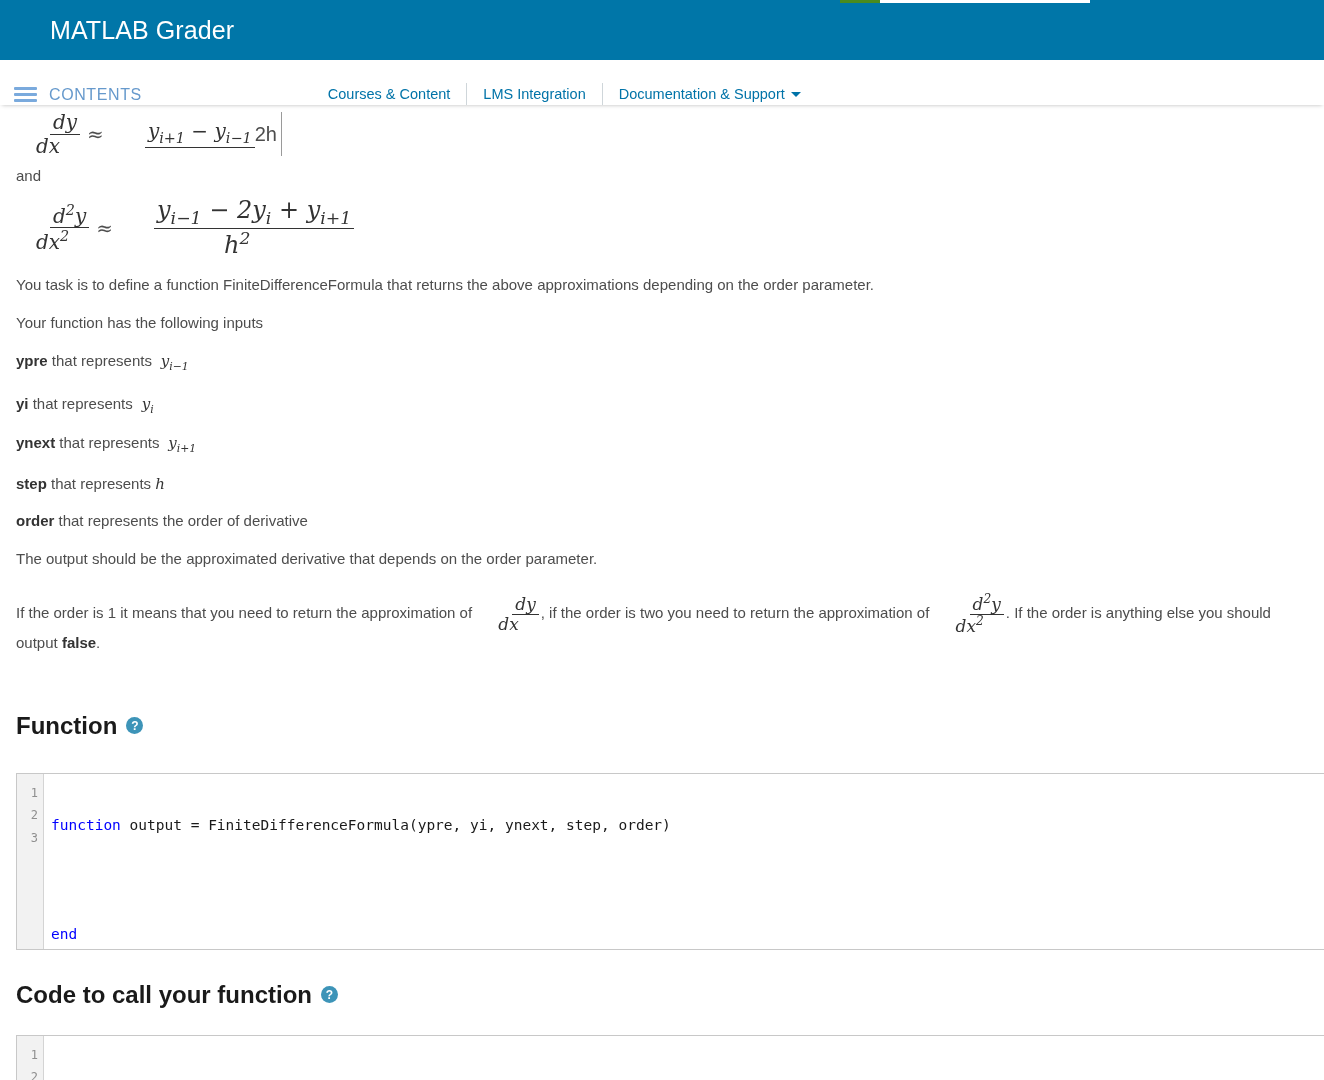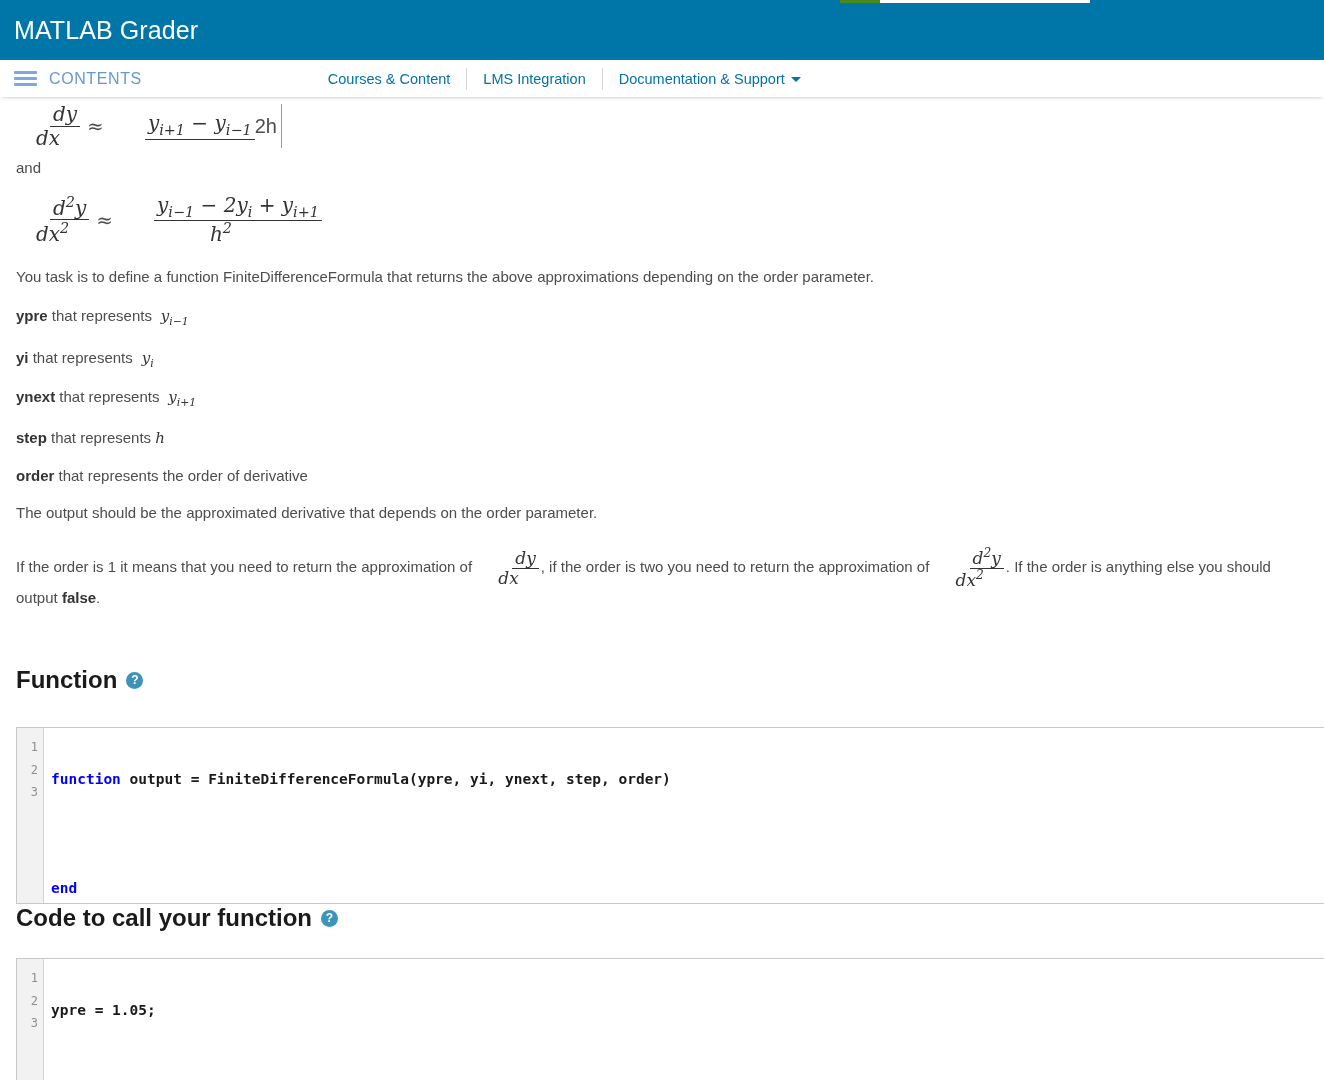--- a/index.html
+++ b/index.html
@@ -40,28 +40,29 @@
     padding-left: 14px;
     box-sizing: border-box;
     position: relative;
     z-index: 10;
   }
   #brand-header .brand-title {
     color: #ffffff;
     font-size: 25px;
     font-weight: 400;
     letter-spacing: .1px;
+    margin-left: 36px;
   }
 
   
   #nav-bar {
-    height: 37px;
+    height: 45px;
     background: #ffffff;
     display: flex;
-    align-items: center;
+    align-items: flex-end;
     box-shadow: 0 2px 4px -2px rgba(0,0,0,.28);
     position: relative;
     z-index: 9;
   }
   #contents-toggle {
     display: flex;
     align-items: center;
     gap: 12px;
     padding-left: 14px;
     cursor: pointer;
@@ -214,21 +215,20 @@
     box-sizing: border-box;
     font-size: 12px;
     user-select: none;
   }
   .code-gutter div { height: 22.6px; line-height: 22.6px; }
   .code-lines {
     flex: 1 1 auto;
     padding: 8px 0 0 7px;
     white-space: pre;
     color: #1a1a1a;
-    font-weight: bold;
   }
   .code-lines div { height: 22.6px; line-height: 22.6px; }
   .kw { color: #0000ff; }
 </style>
 </head>
 <body>
 
 <div id="top-progress">
   <div class="bar-fill" style="width:16%"></div>
 </div>
@@ -270,27 +270,28 @@
   </div>
 
   <p class="body-text" style="margin:10px 0 14px 0">and</p>
 
   <div id="eq2-row" class="display-eq">
     <span class="frac" style="font-size:20px">
       <span class="num"><span class="math">d<sup>2</sup>y</span></span>
       <span class="den"><span class="math">dx<sup>2</sup></span></span>
     </span>
     <span class="approx">≈</span>
-    <span class="frac" style="font-size:20px">
+    <span class="frac" style="font-size:24px">
       <span class="num"><span class="math">y<sub>i−1</sub> − 2y<sub>i</sub> + y<sub>i+1</sub></span></span>
       <span class="den"><span class="math">h<sup>2</sup></span></span>
     </span>
   </div>
 
   <p class="body-text" style="margin-top:20px">You task is to define a function FiniteDifferenceFormula that returns the above approximations depending on the order parameter.</p>
+  <p class="body-text" style="margin-top:19px">Your function has the following inputs</p>
 
   <p class="body-text" style="margin-top:20px">
     <b>ypre</b>
     <span>that represents</span>
     <span class="math">&nbsp;y<sub>i−1</sub></span>
   </p>
   <p class="body-text" style="margin-top:21px">
     <b>yi</b>
     <span>that represents</span>
     <span class="math">&nbsp;y<sub>i</sub></span>
@@ -338,21 +339,21 @@
     <div>3</div>
   </div>
   <div class="code-lines">
     <div><span class="kw">function</span><span> output = FiniteDifferenceFormula(ypre, yi, ynext, step, order)</span></div>
     <div>&nbsp;</div>
     <div><span class="kw">end</span></div>
   </div>
 </div>
 
 <div id="content2" style="padding:0 16px">
-  <h2 class="section-heading" style="">
+  <h2 class="section-heading" style="margin-top:31px">
     <span>Code to call your function</span>
     <span class="help-icon">?</span>
   </h2>
 </div>
 
 <div class="code-editor" style="margin:26px 0 0 16px; height:140px;">
   <div class="code-gutter">
     <div>1</div>
     <div>2</div>
     <div>3</div>

